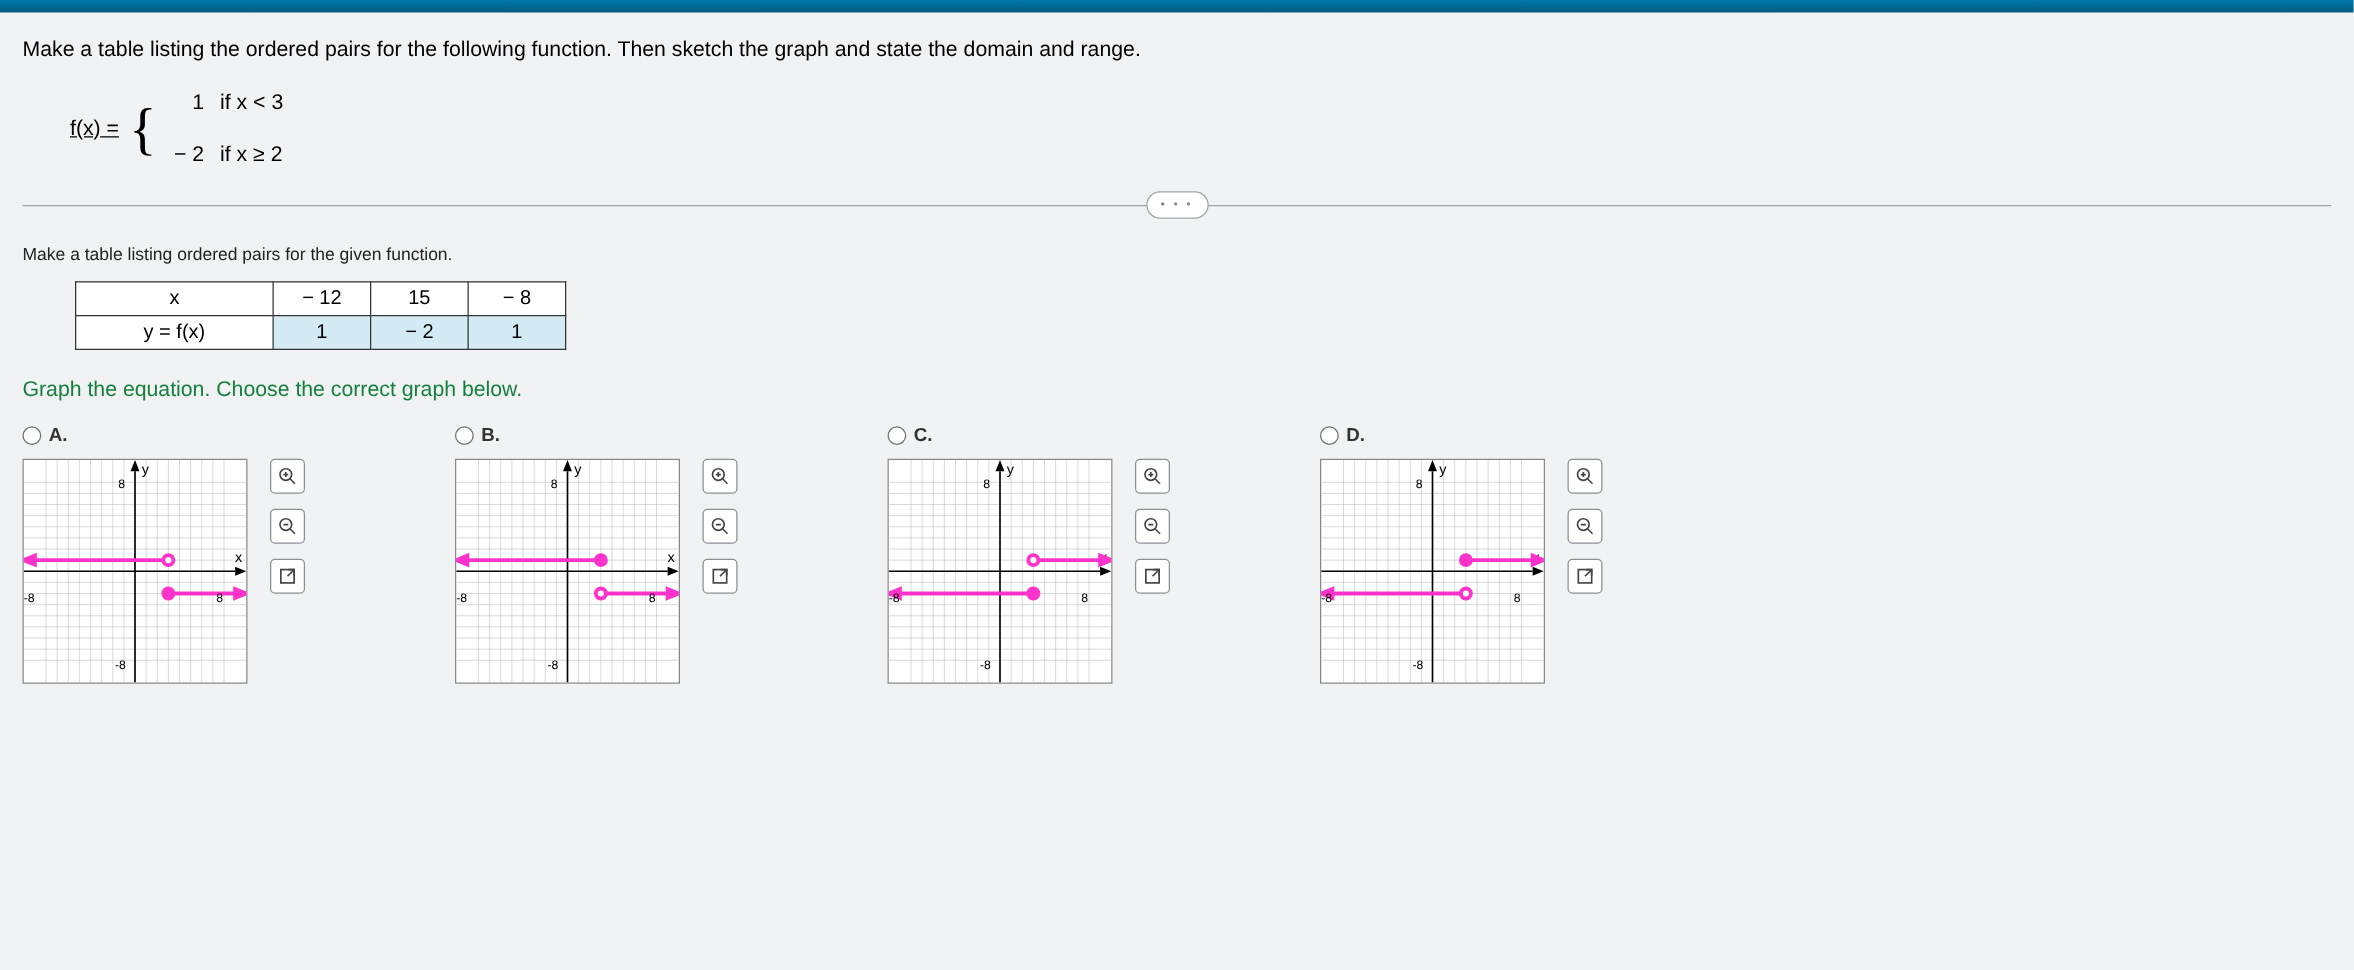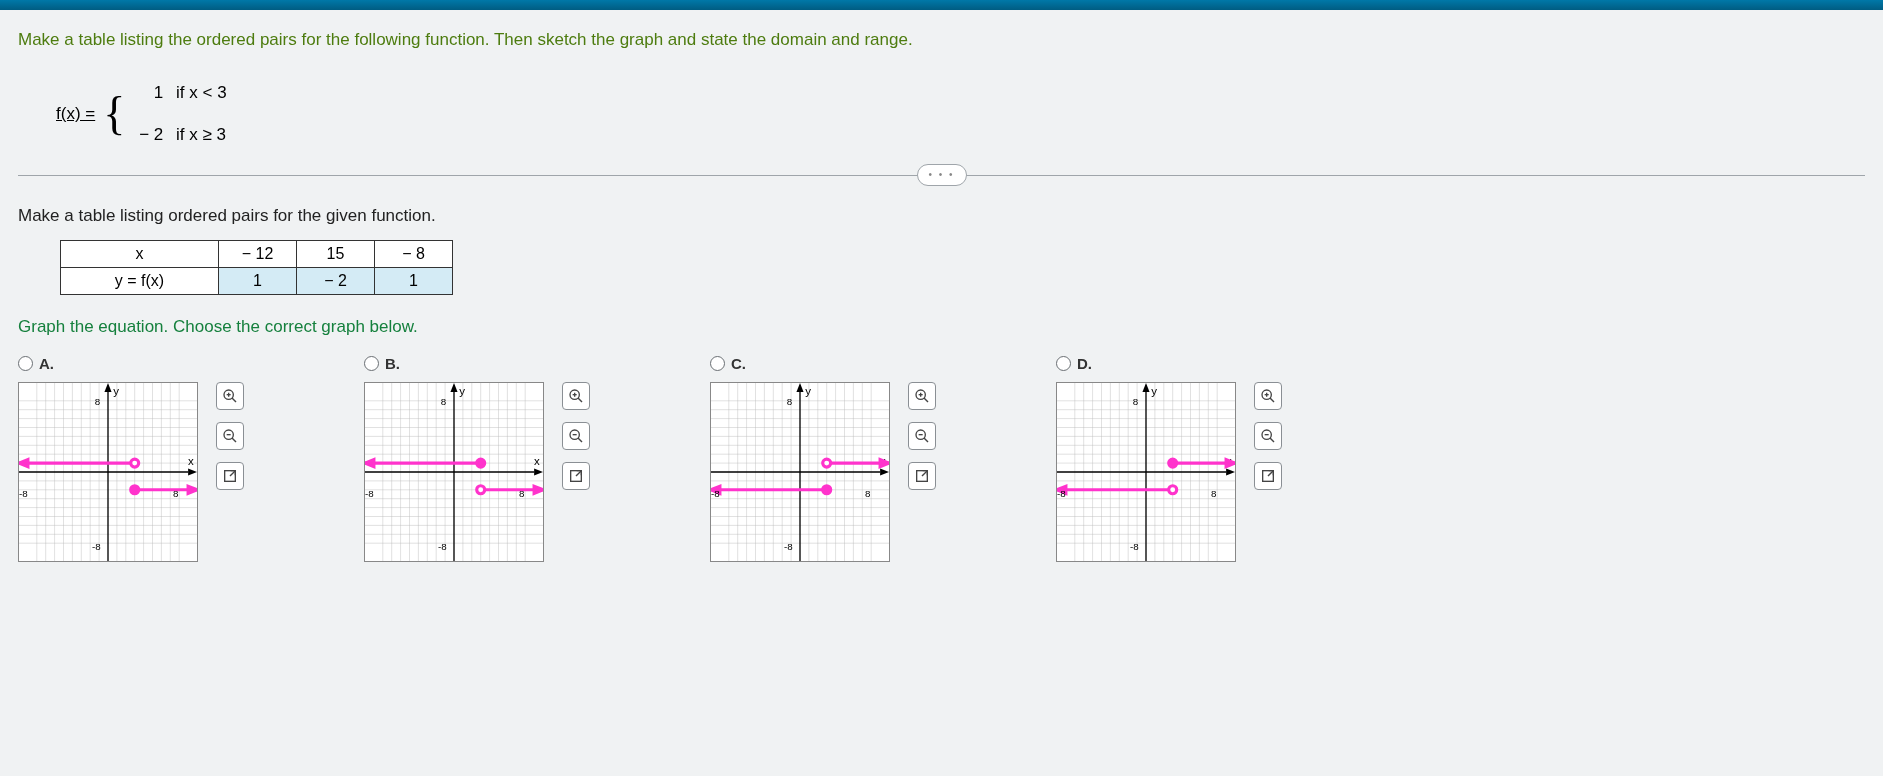--- a/index.html
+++ b/index.html
@@ -12,22 +12,22 @@
     }
     .top-bar {
       height: 10px;
       background: linear-gradient(to bottom, #0078a8, #005c82);
     }
     .question-area {
       padding: 20px 18px 0 18px;
     }
     .question-text {
       font-size: 17px;
-      color: #4d7c0f;
-      margin-bottom: 33px;
+      color: #000000;
+      margin-bottom: 22px;
     }
     .fx-def {
       display: flex;
       align-items: center;
       margin-left: 38px;
       margin-bottom: 18px;
       font-size: 17px;
     }
     .fx-label { margin-right: 8px; text-decoration: underline; }
     .brace {
@@ -59,21 +59,21 @@
       border-radius: 12px;
       width: 50px;
       height: 22px;
       display: flex;
       align-items: center;
       justify-content: center;
       cursor: pointer;
     }
     .divider-pill span { color: #888; letter-spacing: 2px; font-size: 10px; line-height:1; }
     .sub-instruction {
-      font-size: 17px;
+      font-size: 14px;
       color: #222;
       margin-bottom: 14px;
     }
     .data-table {
       border-collapse: collapse;
       margin-left: 42px;
       margin-bottom: 22px;
     }
     .data-table th, .data-table td {
       border: 1px solid #333;
@@ -154,21 +154,21 @@
   <div class="fx-def">
     <span class="fx-label">f(x) =</span>
     <span class="brace">{</span>
     <div class="cases">
       <div class="case-row">
         <span style="display:inline-block;width:28px;text-align:right;">1</span>
         <span style="margin-left:8px">if  x &lt; 3</span>
       </div>
       <div class="case-row">
         <span style="display:inline-block;width:28px;text-align:right;">− 2</span>
-        <span style="margin-left:8px">if  x ≥ 3</span>
+        <span style="margin-left:8px">if  x ≥ 2</span>
       </div>
     </div>
   </div>
 
   <div class="divider-wrap">
     <hr class="divider">
     <div class="divider-pill">
         <span>• • •</span>
       </div>
   </div>

